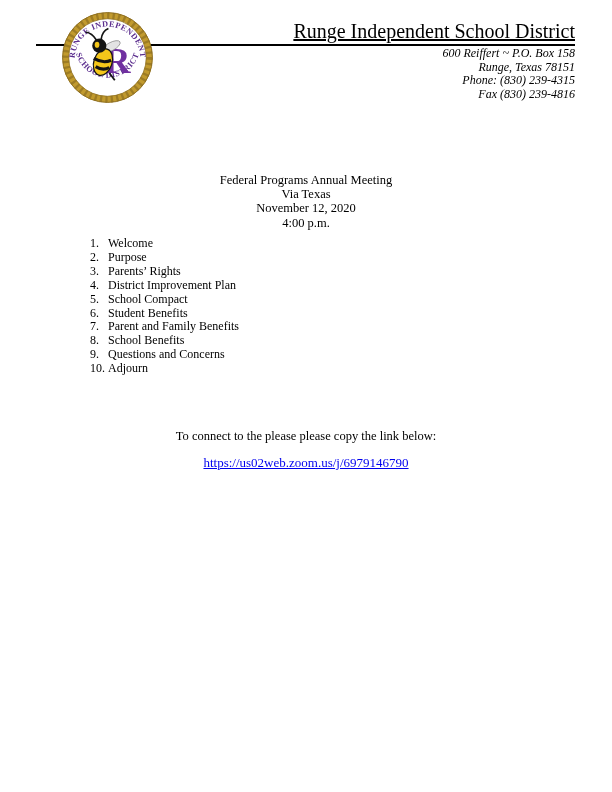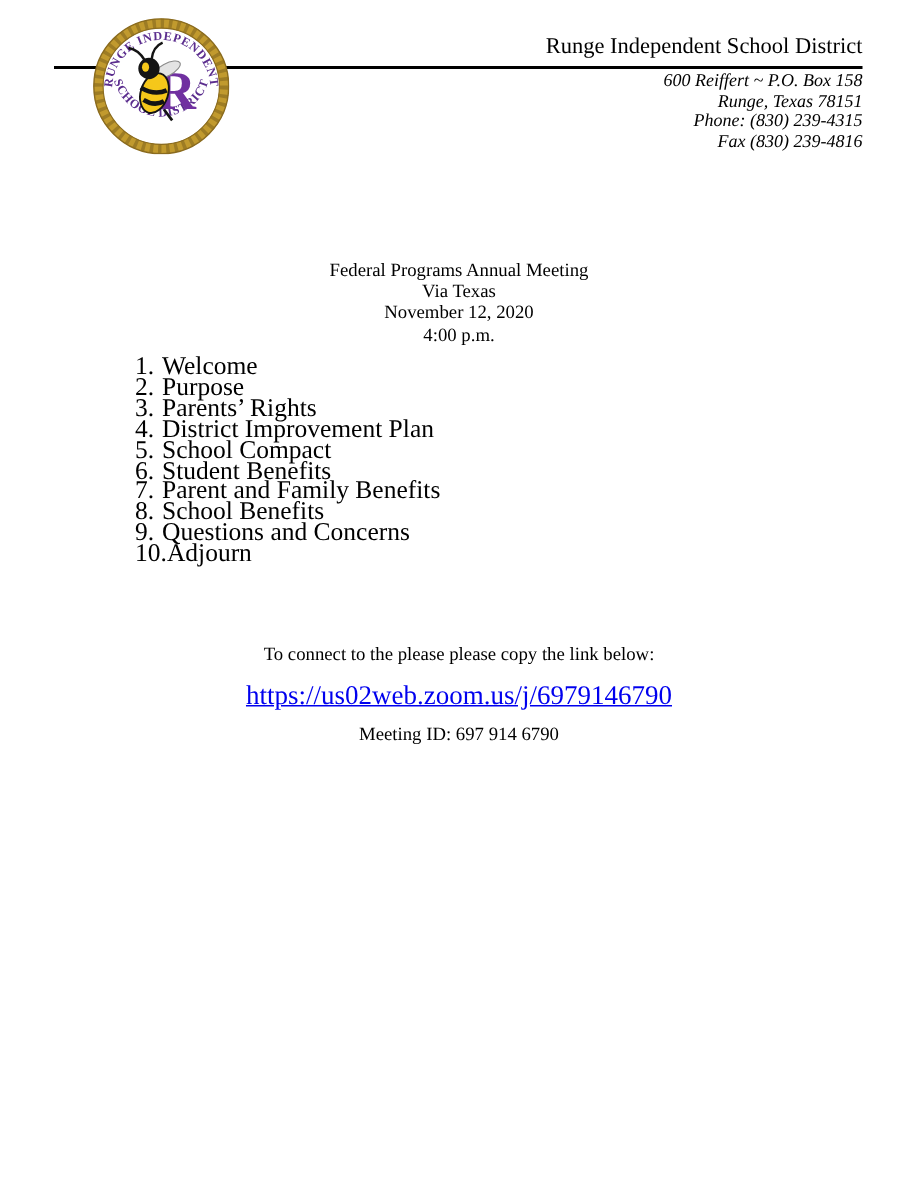--- a/index.html
+++ b/index.html
@@ -15,24 +15,25 @@
     font-family: "Liberation Serif", serif;
     color: #000000;
     overflow: hidden;
   }
 
   
   .district-name {
     position: absolute;
     top: 23px;
     right: 37px;
-    font-size: 15px;
+    font-size: 20px;
     line-height: 17px;
     text-align: right;
     white-space: nowrap;
+    text-decoration: underline;
   }
   .header-rule {
     position: absolute;
     top: 44px;
     left: 36px;
     width: 539px;
     height: 2px;
     background: #000000;
     z-index: 1;
   }
@@ -69,21 +70,21 @@
 
   
   .agenda-list {
     position: absolute;
     top: 237px;
     left: 90px;
     margin: 0;
     padding: 0;
     list-style: none;
     counter-reset: agenda;
-    font-size: 17px;
+    font-size: 12px;
     line-height: 13.9px;
   }
   .agenda-list li {
     counter-increment: agenda;
     white-space: nowrap;
   }
   .agenda-list li::before {
     content: counter(agenda) ".";
     display: inline-block;
     min-width: 18px;
@@ -98,21 +99,21 @@
     text-align: center;
     font-size: 12.5px;
     line-height: 14px;
   }
   .zoom-link-row {
     position: absolute;
     top: 456px;
     left: 0;
     width: 100%;
     text-align: center;
-    font-size: 18px;
+    font-size: 13px;
     line-height: 14px;
   }
   .zoom-link-row a {
     color: #0000EE;
     text-decoration: underline;
     cursor: pointer;
   }
   .meeting-id {
     position: absolute;
     top: 482px;
@@ -194,15 +195,14 @@
     <li>Parent and Family Benefits</li>
     <li>School Benefits</li>
     <li>Questions and Concerns</li>
     <li>Adjourn</li>
   </ol>
 
   <div class="connect-instruction">To connect to the please please copy the link below:</div>
   <div class="zoom-link-row">
     <a href="#">https://us02web.zoom.us/j/6979146790</a>
   </div>
-  <div class="meeting-id">Meeting ID: 697 914 6790</div>
 
 </div>
 
 </body></html>

